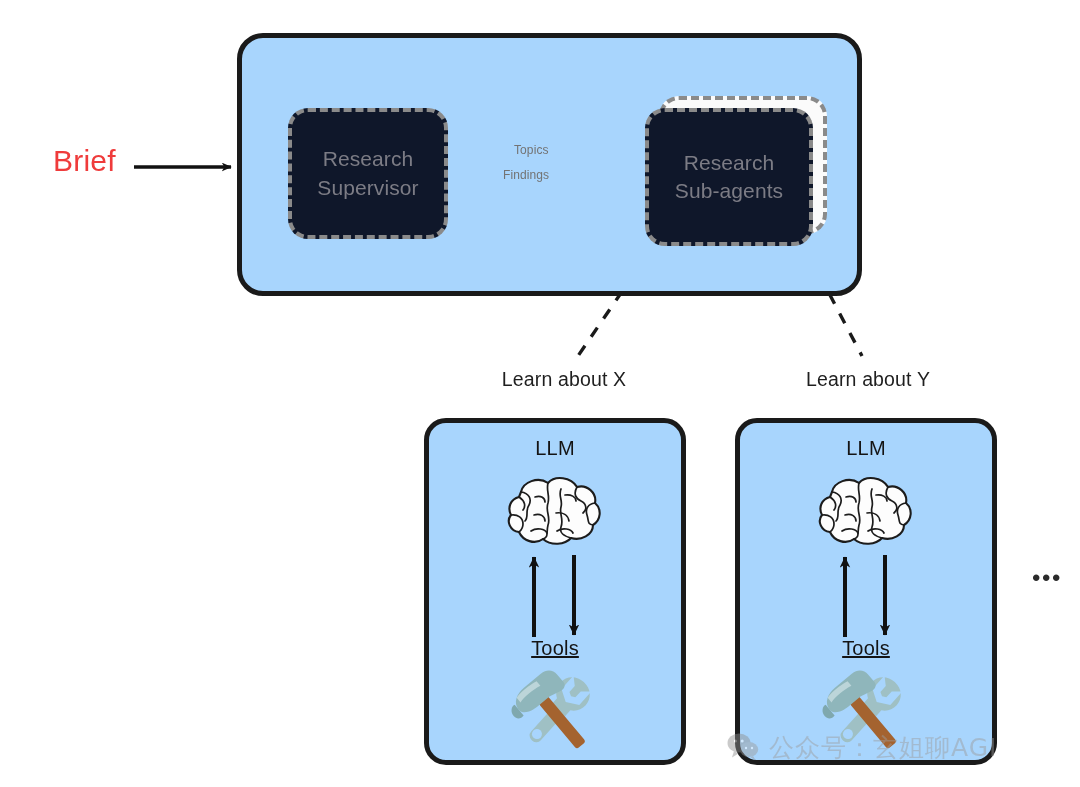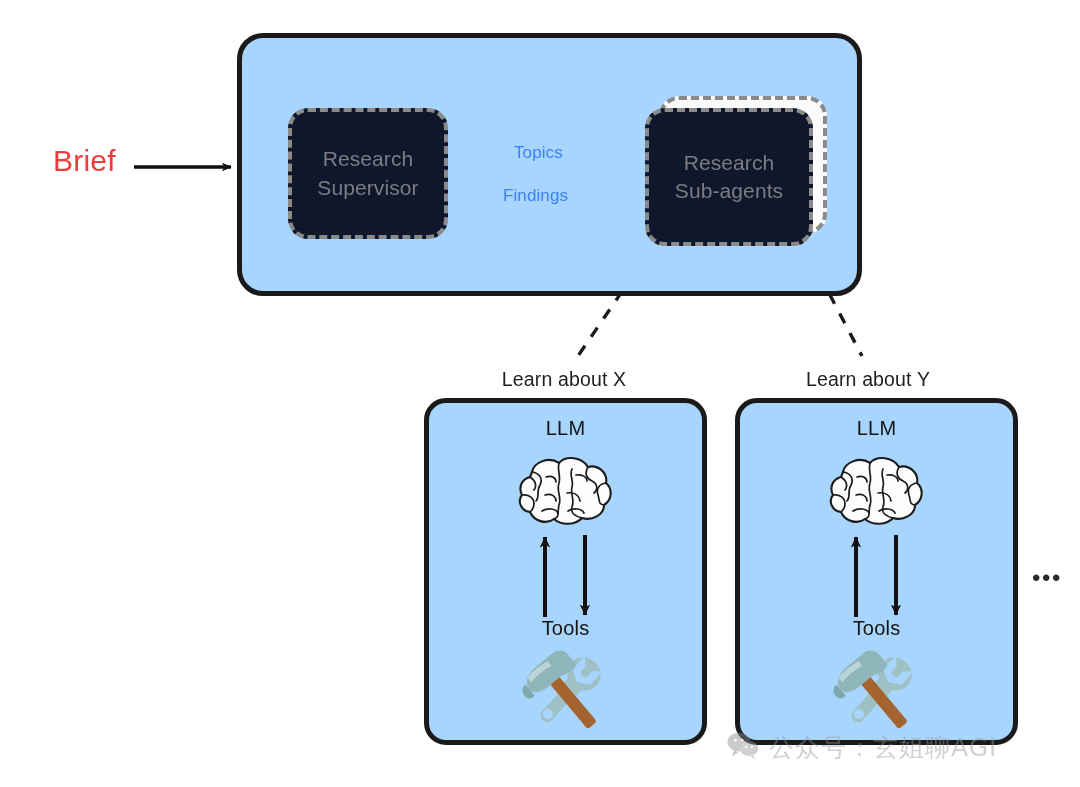--- a/index.html
+++ b/index.html
@@ -87,60 +87,60 @@
 
   
   .brief-label {
     left: 53px;
     top: 144px;
     color: #ef3b3b;
     font-size: 30px;
     letter-spacing: .2px;
   }
   .flow-label {
-    color: #3b82f6;
-    font-size: 17px;
+    color: #737373;
+    font-size: 12px;
     letter-spacing: .1px;
   }
   .topics-label { left: 514px; top: 143px; }
-  .findings-label { left: 503px; top: 186px; }
+  .findings-label { left: 503px; top: 168px; }
 
   .learn-label {
     color: #1f1f1f;
     font-size: 19.5px;
     letter-spacing: .15px;
     text-align: center;
     width: 300px;
   }
   .learn-x { left: 414px; top: 368px; }
   .learn-y { left: 718px; top: 368px; }
 
   
   .agent-card {
     background: #a8d5fd;
     border: 5px solid #1a1a1a;
     border-radius: 22px;
     box-sizing: border-box;
-    top: 398px;
-    width: 283px;
+    top: 418px;
+    width: 262px;
     height: 347px;
   }
   .agent-card-x { left: 424px; }
   .agent-card-y { left: 735px; }
 
   .card-caption {
     position: absolute;
     width: 100%;
     text-align: center;
     color: #141414;
     font-size: 20px;
     letter-spacing: .2px;
   }
   .cap-llm  { top: 14px; }
-  .cap-tools{ top: 214px; }
+  .cap-tools{ top: 214px; text-decoration: underline; }
 
   .brain-wrap {
     position: absolute;
     left: 50%;
     top: 46px;
     transform: translateX(-50%);
     width: 108px;
     height: 80px;
   }
   .tools-wrap {
@@ -167,20 +167,21 @@
     font-size: 24px;
     letter-spacing: 1.6px;
     line-height: 1;
   }
 
   
   .watermark {
     left: 727px;
     top: 731px;
     display: flex;
+    align-items: center;
     gap: 8px;
     opacity: .46;
     pointer-events: none;
   }
   .watermark .wm-text {
     color: #9c9c9c;
     font-size: 25px;
     letter-spacing: 1px;
     font-family: "DejaVu Sans", "Liberation Sans", sans-serif;
     white-space: nowrap;

